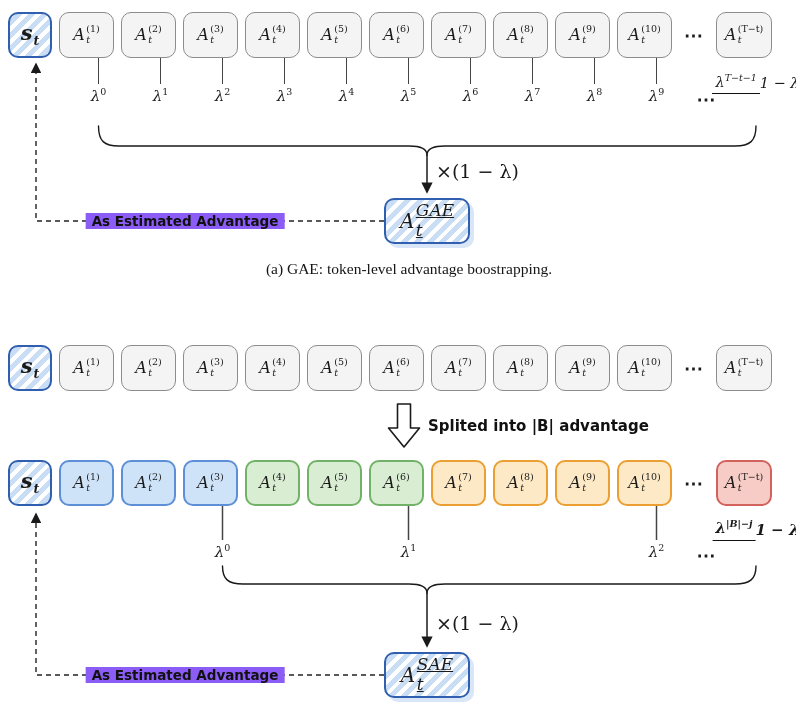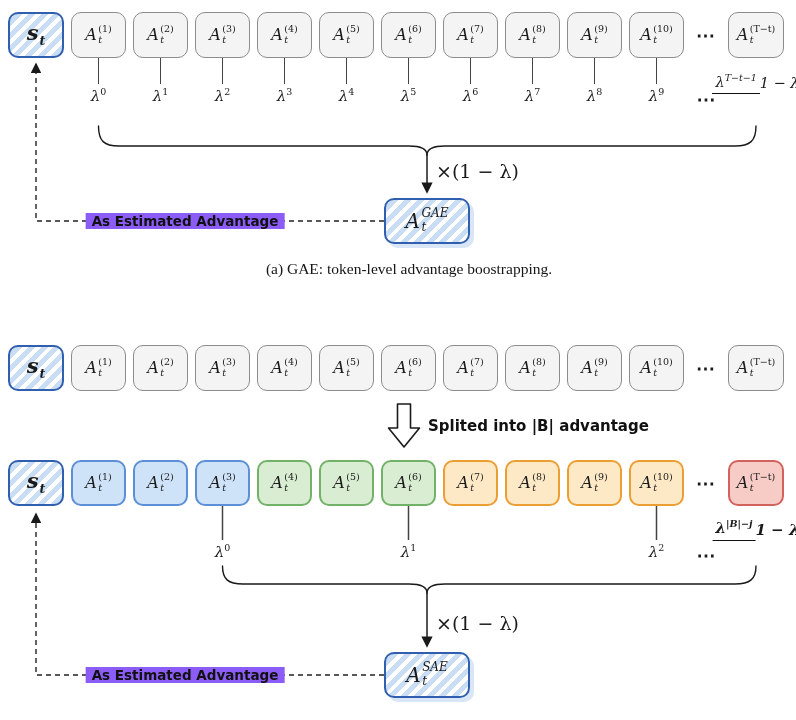--- a/index.html
+++ b/index.html
@@ -7,39 +7,39 @@
           font-family:"DejaVu Serif",serif;color:#1a1a1a;}
   .overlay{position:absolute;left:0;top:0;pointer-events:none;}
 
   
   .trow{position:absolute;left:8px;display:flex;gap:7px;align-items:center;}
   .rep{display:contents;}
   .box{display:flex;align-items:center;justify-content:center;height:46px;
        border-radius:10px;box-sizing:border-box;flex:0 0 auto;}
   .tok{width:55px;border:1.6px solid #8c8c8c;background:#f4f4f4;}
   .lastbox{width:56px;border:1.6px solid #8c8c8c;background:#f4f4f4;}
-  .state{width:56px;border:2.6px solid #2f5fae;
+  .state{width:44px;border:2.6px solid #2f5fae;
          background:repeating-linear-gradient(135deg,#ffffff 0px,#ffffff 4px,#c9ddf4 4px,#c9ddf4 9px);}
   .result{position:absolute;width:86px;height:46px;border:2.6px solid #2f5fae;border-radius:10px;
           display:flex;align-items:center;justify-content:center;box-sizing:border-box;
           background:repeating-linear-gradient(135deg,#ffffff 0px,#ffffff 4px,#c9ddf4 4px,#c9ddf4 9px);
           box-shadow:4px 4px 0 0 #d8e6f8;}
   .c-blue{background:#cfe3f8;border:2px solid #5c8fd6;}
   .c-green{background:#d9edd2;border:2px solid #72b268;}
   .c-orange{background:#fde9c6;border:2px solid #eb9f33;}
   .c-red{background:#f7cbc6;border:2px solid #d2625c;}
 
   
   .msym{display:inline-flex;align-items:center;line-height:1;font-family:"DejaVu Serif",serif;}
   .msym .base{font-style:italic;font-size:16px;}
   .ss{display:inline-flex;flex-direction:column;justify-content:center;margin-left:1.5px;
       font-size:9.5px;line-height:1.15;font-style:normal;}
   .ss .dn{font-style:italic;}
   .big .base{font-size:20px;}
-  .big .ss{font-size:12px;font-style:italic;}
+  .big .ss{font-size:17px;font-style:italic;text-decoration:underline;}
   .state-sym{font-family:"DejaVu Serif",serif;font-style:italic;font-weight:700;font-size:21px;line-height:1;}
   .state-sym sub{font-size:12.5px;margin-left:1px;}
 
   .ellcell{width:30px;display:flex;align-items:center;justify-content:center;
            font-size:19px;font-weight:700;letter-spacing:1px;}
 
   
   .lamrow{position:absolute;left:8px;display:flex;gap:7px;align-items:flex-start;}
   .sp56{width:56px;flex:0 0 auto;}
   .lamcell{width:55px;flex:0 0 auto;display:flex;flex-direction:column;align-items:center;}

